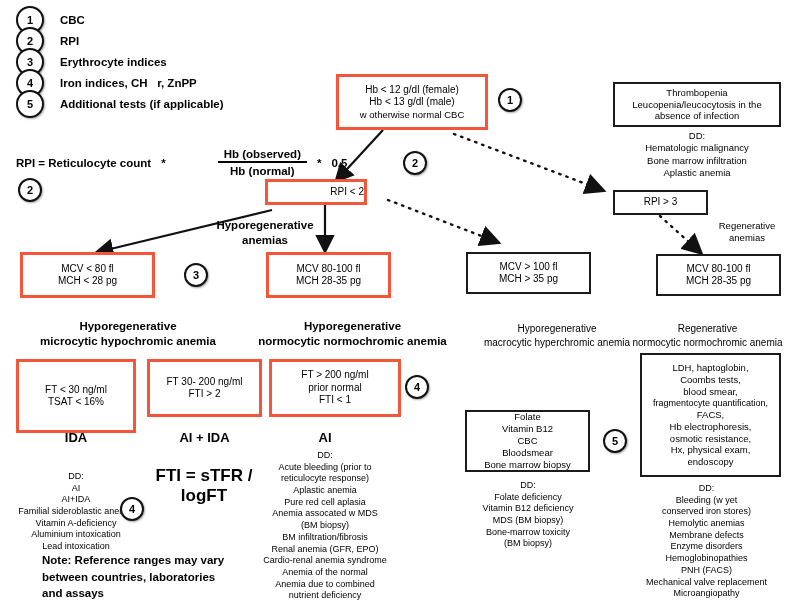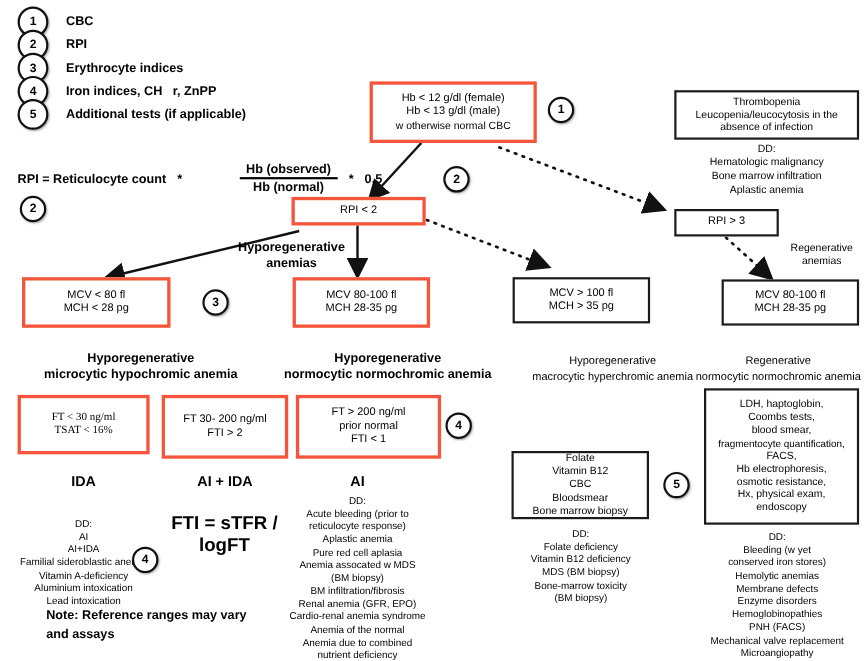--- a/index.html
+++ b/index.html
@@ -104,21 +104,21 @@
     <div class="bxline small">Leucopenia/leucocytosis in the</div>
     <div class="bxline small">absence of infection</div>
   </div>
   <div class="abs" style="left:613px;top:130px;width:168px;">
     <div class="dd r">DD:</div>
     <div class="dd r">Hematologic malignancy</div>
     <div class="dd r">Bone marrow infiltration</div>
     <div class="dd r">Aplastic anemia</div>
   </div>
 
-  <div class="abs rbox" style="left:265px;top:179px;width:122px;height:26px;">
+  <div class="abs rbox" style="left:265px;top:179px;width:102px;height:26px;align-items:flex-end;">
     <div class="bxline">RPI &lt; 2</div>
   </div>
   <div class="abs circle" style="left:403px;top:151px;">2</div>
 
   <div class="abs bbox" style="left:613px;top:190px;width:95px;height:25px;">
     <div class="bxline">RPI &gt; 3</div>
   </div>
   <div class="abs" style="left:712px;top:220px;width:70px;">
     <div class="dd r">Regenerative</div>
     <div class="dd r">anemias</div>
@@ -157,21 +157,21 @@
   </div>
   <div class="abs" style="left:468px;top:322px;width:178px;">
     <div class="subhdr">Hyporegenerative</div>
     <div class="subhdr">macrocytic hyperchromic anemia</div>
   </div>
   <div class="abs" style="left:630px;top:322px;width:155px;">
     <div class="subhdr">Regenerative</div>
     <div class="subhdr">normocytic normochromic anemia</div>
   </div>
 
-  <div class="abs rbox" style="left:16px;top:359px;width:120px;height:54px;font-family:Liberation Serif, serif;">
+  <div class="abs rbox" style="left:16px;top:359px;width:120px;height:74px;">
     <div class="bxline">FT &lt; 30 ng/ml</div>
     <div class="bxline">TSAT &lt; 16%</div>
   </div>
   <div class="abs rbox" style="left:147px;top:359px;width:115px;height:58px;">
     <div class="bxline">FT 30- 200 ng/ml</div>
     <div class="bxline">FTI &gt; 2</div>
   </div>
   <div class="abs rbox" style="left:269px;top:359px;width:132px;height:58px;">
     <div class="bxline">FT &gt; 200 ng/ml</div>
     <div class="bxline">prior normal</div>
@@ -248,16 +248,17 @@
     <div class="dd">Membrane defects</div>
     <div class="dd">Enzyme disorders</div>
     <div class="dd">Hemoglobinopathies</div>
     <div class="dd">PNH (FACS)</div>
     <div class="dd">Mechanical valve replacement</div>
     <div class="dd">Microangiopathy</div>
   </div>
 
   <div class="abs" style="left:10px;top:552px;width:230px;">
     <div class="note">Note: Reference ranges may vary</div>
+    <div class="note">between countries, laboratories</div>
     <div class="note">and assays</div>
   </div>
 
 </div>
 
 </body></html>

